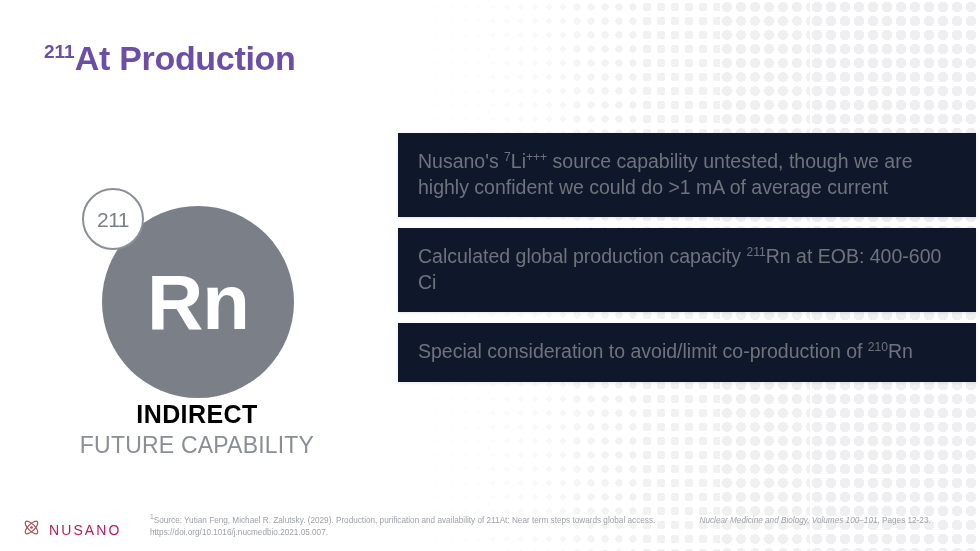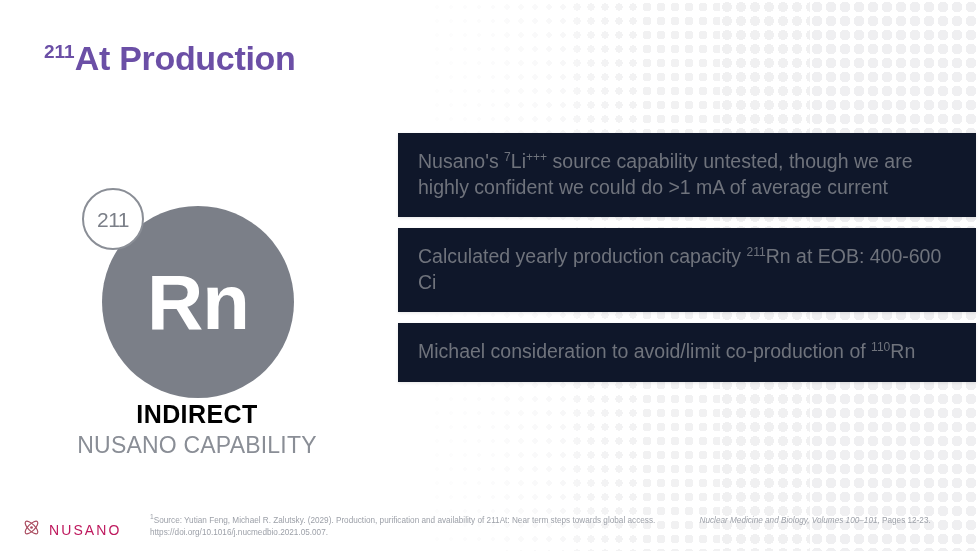--- a/index.html
+++ b/index.html
@@ -219,27 +219,27 @@
   </div>
 
   <div class="isotope-wrap">
     <div class="isotope-big">
       <div class="isotope-symbol">Rn</div>
     </div>
     <div class="isotope-small">
       <span class="isotope-mass">211</span>
     </div>
     <div class="isotope-label">INDIRECT</div>
-    <div class="isotope-sublabel">NUSANO CAPABILITY</div>
+    <div class="isotope-sublabel">FUTURE CAPABILITY</div>
   </div>
 
   <div class="cards">
     <div class="card"><span>Nusano's </span><sup>7</sup><span>Li</span><sup>+++</sup><span> source capability untested, though we are highly confident we could do &gt;1 mA of average current</span></div>
-    <div class="card"><span>Calculated yearly production capacity </span><sup>211</sup><span>Rn at EOB: 400-600 Ci</span></div>
-    <div class="card"><span>Michael consideration to avoid/limit co-production of </span><sup>110</sup><span>Rn</span></div>
+    <div class="card"><span>Calculated global production capacity </span><sup>211</sup><span>Rn at EOB: 400-600 Ci</span></div>
+    <div class="card"><span>Special consideration to avoid/limit co-production of </span><sup>210</sup><span>Rn</span></div>
   </div>
 
   <div class="footer-logo">
     <span class="logo-mark">
       <svg width="19" height="19" viewBox="0 0 24 24" aria-hidden="true">
         <g stroke="#A94A5E" stroke-width="1.5" fill="none">
           <ellipse cx="12" cy="12" rx="4.2" ry="10.5" transform="rotate(45 12 12)"></ellipse>
           <ellipse cx="12" cy="12" rx="4.2" ry="10.5" transform="rotate(-45 12 12)"></ellipse>
         </g>
         <circle cx="12" cy="12" r="1.7" fill="#A94A5E"></circle>

